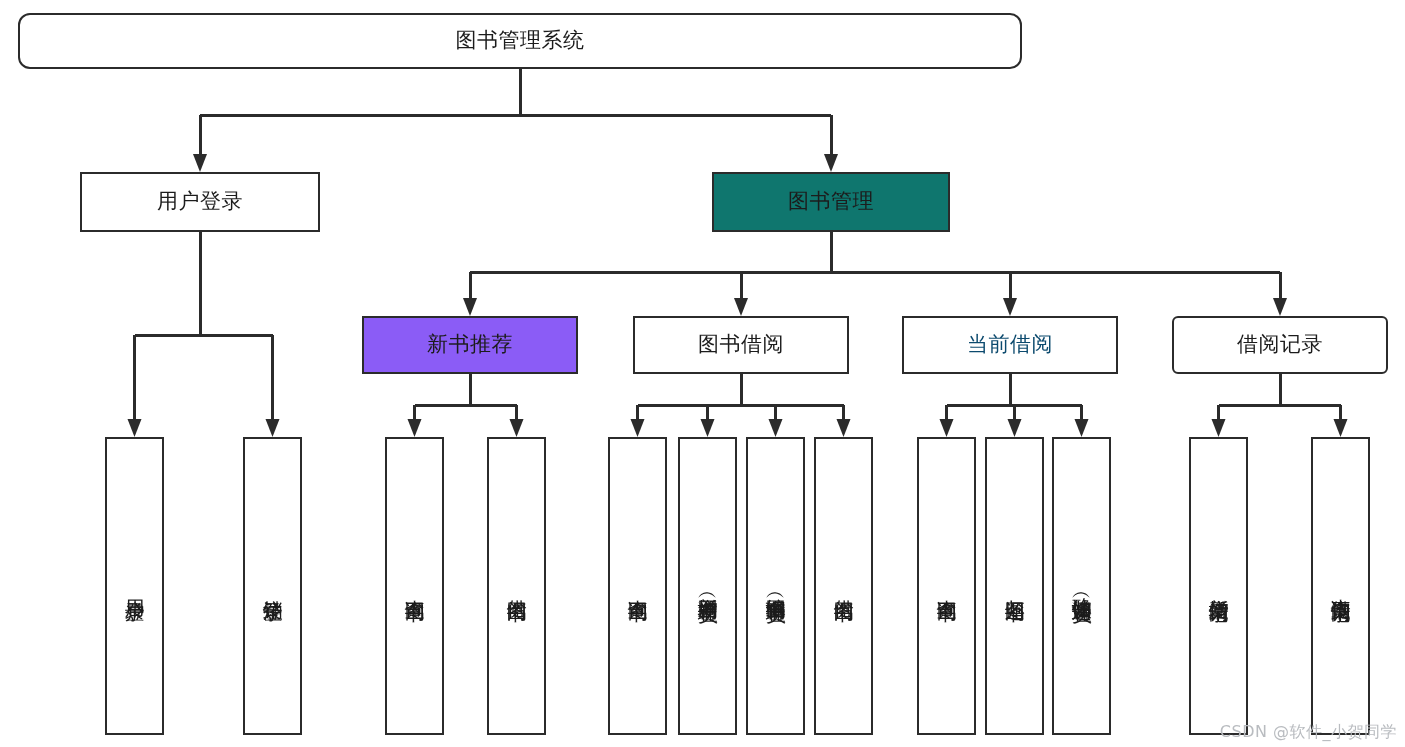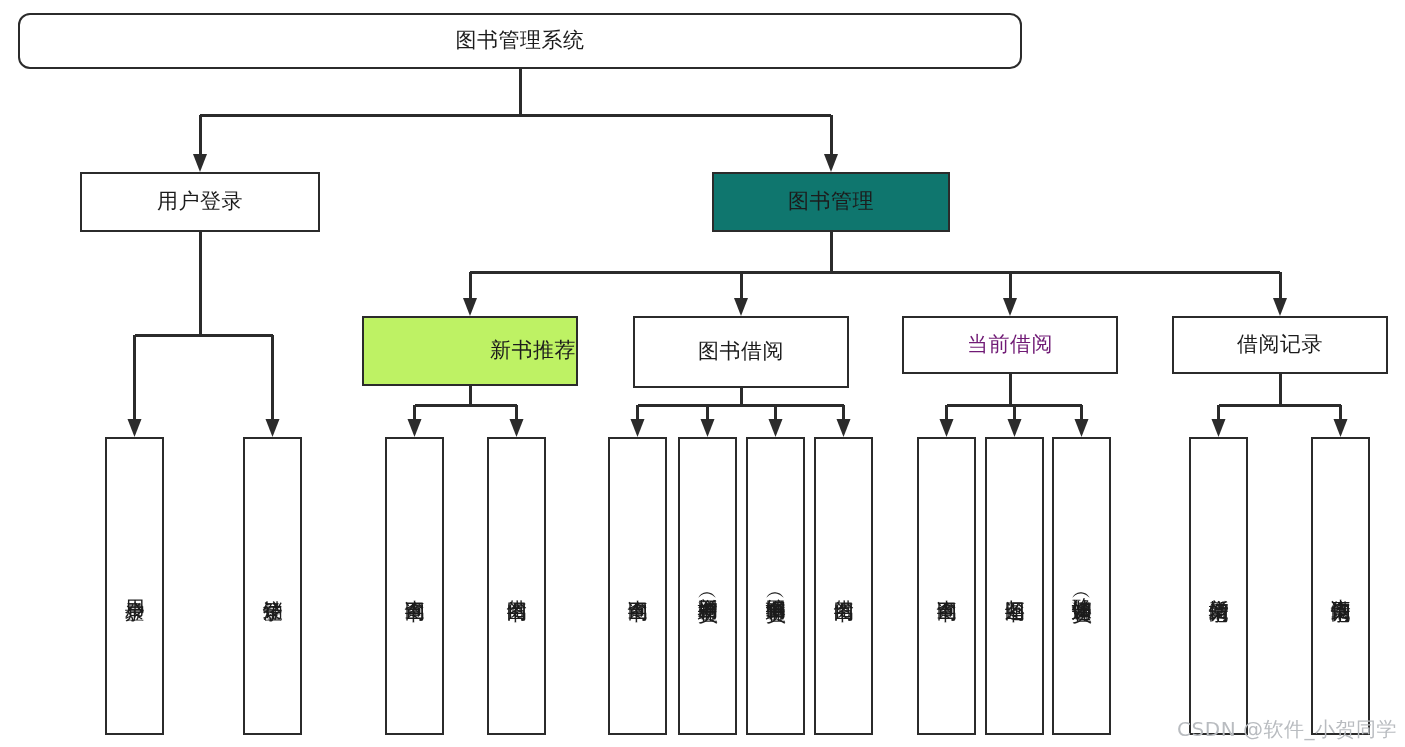--- a/index.html
+++ b/index.html
@@ -56,21 +56,21 @@
     left: 0;
     top: 0;
     width: 1405px;
     height: 747px;
     pointer-events: none;
   }
   .watermark {
     position: absolute;
     right: 8px;
     bottom: 4px;
-    font-size: 20px;
+    font-size: 16px;
     color: #b9bcc0;
     letter-spacing: 0.5px;
     white-space: nowrap;
     font-family: "DejaVu Sans", "Liberation Sans", sans-serif;
   }
 </style>
 </head>
 <body>
 
 <div id="diagram-root">
@@ -131,30 +131,30 @@
   <div id="node-layer">
       <div class="node-box" style="left: 18px; top: 13px; width: 1004px; height: 56px; border-color: rgb(43, 43, 43); background: rgb(255, 255, 255); border-radius: 12px;">
         <span class="node-label-h" style="color: rgb(28, 28, 28);">图书管理系统</span>
       </div>
       <div class="node-box" style="left: 80px; top: 172px; width: 240px; height: 60px; border-color: rgb(43, 43, 43); background: rgb(255, 255, 255);">
         <span class="node-label-h" style="color: rgb(28, 28, 28);">用户登录</span>
       </div>
       <div class="node-box" style="left: 712px; top: 172px; width: 238px; height: 60px; border-color: rgb(43, 43, 43); background: #0f766e;">
         <span class="node-label-h" style="color: rgb(28, 28, 28);">图书管理</span>
       </div>
-      <div class="node-box" style="left: 362px; top: 316px; width: 216px; height: 70px; border-color: rgb(43, 43, 43); background: #bef264; justify-content: flex-end;">
+      <div class="node-box" style="left: 362px; top: 316px; width: 216px; height: 58px; border-color: rgb(43, 43, 43); background: #8b5cf6;">
         <span class="node-label-h" style="color: rgb(28, 28, 28);">新书推荐</span>
       </div>
-      <div class="node-box" style="left: 633px; top: 316px; width: 216px; height: 72px; border-color: rgb(43, 43, 43); background: rgb(255, 255, 255);">
+      <div class="node-box" style="left: 633px; top: 316px; width: 216px; height: 58px; border-color: rgb(43, 43, 43); background: rgb(255, 255, 255);">
         <span class="node-label-h" style="color: rgb(28, 28, 28);">图书借阅</span>
       </div>
       <div class="node-box" style="left: 902px; top: 316px; width: 216px; height: 58px; border-color: rgb(43, 43, 43); background: rgb(255, 255, 255);">
-        <span class="node-label-h" style="color: #701a75;">当前借阅</span>
+        <span class="node-label-h" style="color: #0c4a6e;">当前借阅</span>
       </div>
-      <div class="node-box" style="left: 1172px; top: 316px; width: 216px; height: 58px; border-color: rgb(43, 43, 43); background: rgb(255, 255, 255);">
+      <div class="node-box" style="left: 1172px; top: 316px; width: 216px; height: 58px; border-color: rgb(43, 43, 43); background: rgb(255, 255, 255); border-radius: 6px;">
         <span class="node-label-h" style="color: rgb(28, 28, 28);">借阅记录</span>
       </div>
       <div class="node-box" style="left: 105px; top: 437px; width: 59px; height: 298px; border-color: rgb(43, 43, 43); background: rgb(255, 255, 255);">
         <span class="node-label-v" style="color: rgb(28, 28, 28);">用户登录</span>
       </div>
       <div class="node-box" style="left: 243px; top: 437px; width: 59px; height: 298px; border-color: rgb(43, 43, 43); background: rgb(255, 255, 255);">
         <span class="node-label-v" style="color: rgb(28, 28, 28);">注销登录</span>
       </div>
       <div class="node-box" style="left: 385px; top: 437px; width: 59px; height: 298px; border-color: rgb(43, 43, 43); background: rgb(255, 255, 255);">
         <span class="node-label-v" style="color: rgb(28, 28, 28);">查询图书</span>

